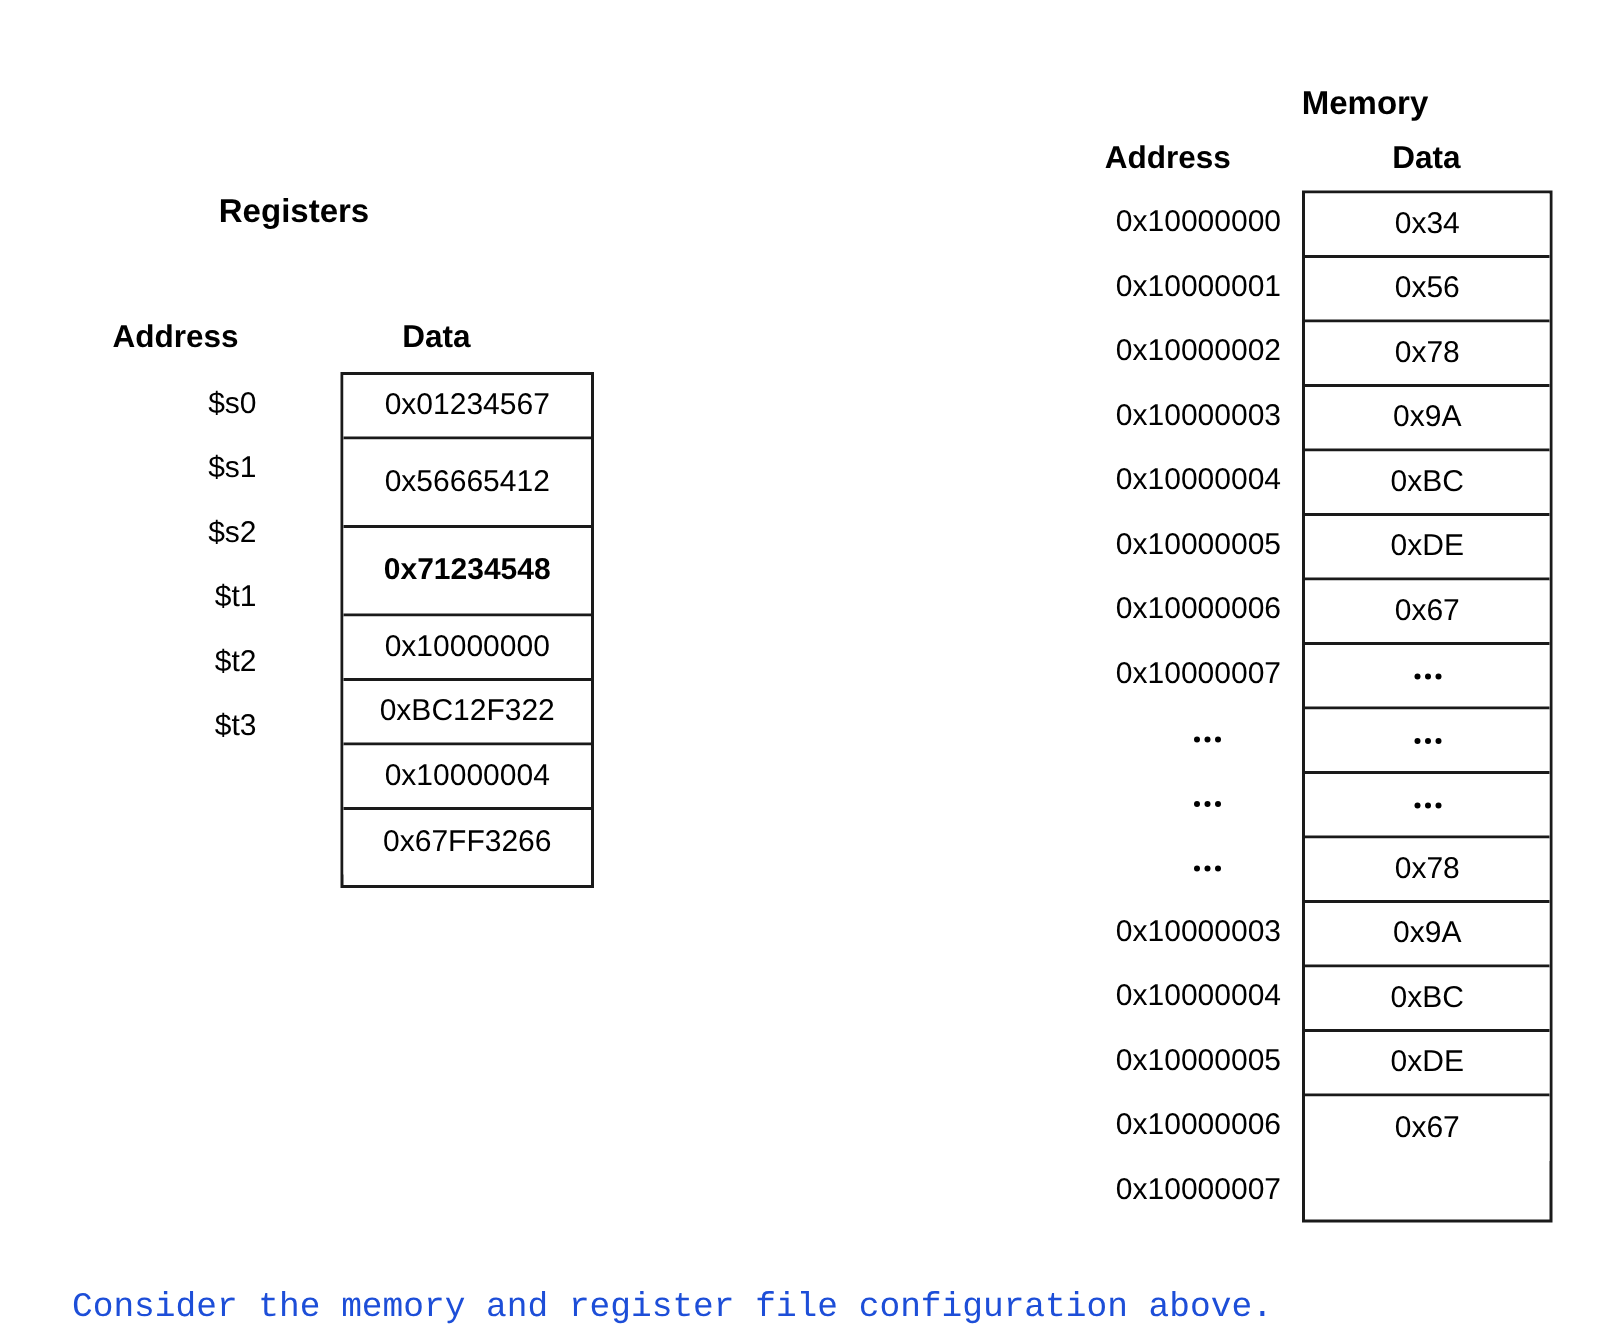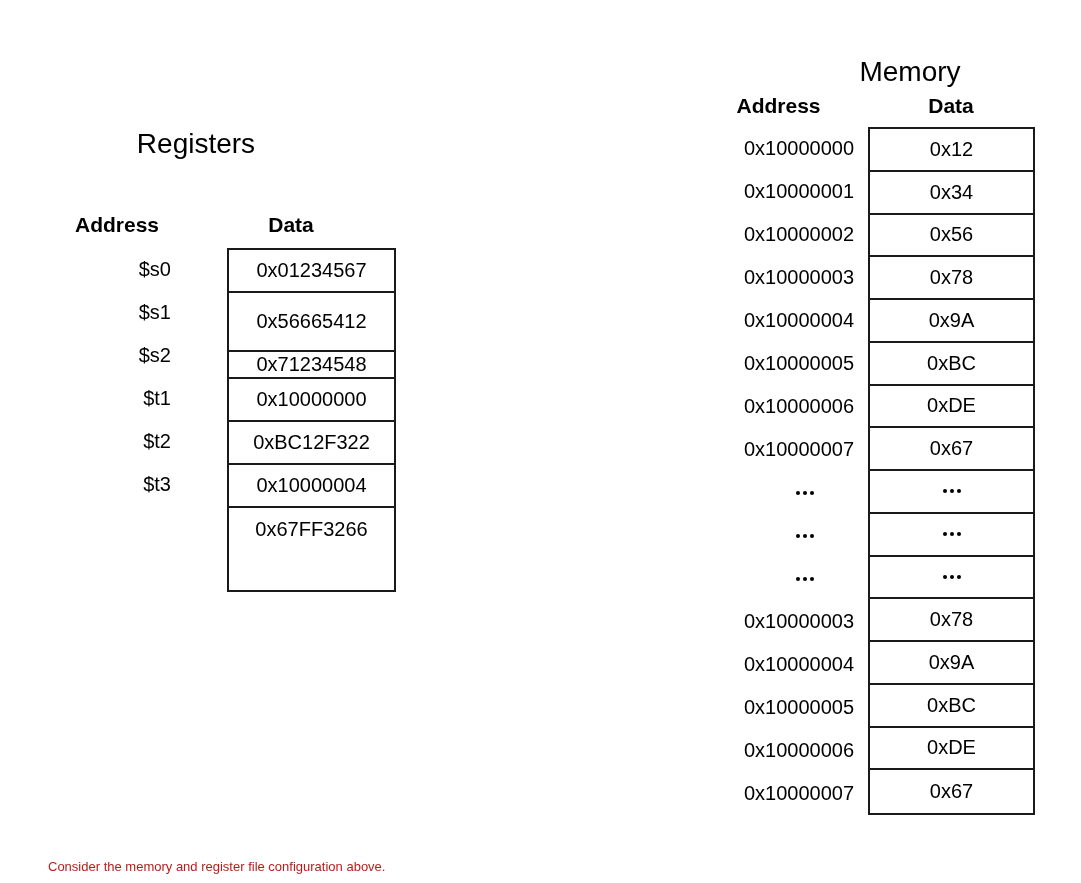--- a/index.html
+++ b/index.html
@@ -16,22 +16,22 @@
     font-family: "Liberation Sans", sans-serif;
     color: #000000;
   }
 
   .panel { position: absolute; }
 
   
   .section-title {
     position: absolute;
     font-family: "Liberation Sans", sans-serif;
-    font-weight: normal;
-    font-size: 28px;
+    font-weight: bold;
+    font-size: 22px;
     color: #000000;
     text-align: center;
     white-space: nowrap;
     line-height: 1;
   }
   .col-header {
     position: absolute;
     font-family: "Liberation Sans", sans-serif;
     font-weight: bold;
     font-size: 21px;
@@ -91,23 +91,23 @@
     display: block;
     width: 4px;
     height: 4px;
     border-radius: 50%;
     background: #000000;
   }
 
   
   .caption {
     position: absolute;
-    font-family: Liberation Sans, sans-serif;
-    font-size: 13px;
-    color: #b91c1c;
+    font-family: Liberation Mono, monospace;
+    font-size: 23px;
+    color: #1d4ed8;
     white-space: nowrap;
     line-height: 1;
   }
 </style>
 </head>
 <body>
 
 <div class="panel">
 
   <div class="section-title" style="left:96px; top:130px; width:200px;">Registers</div>
@@ -121,21 +121,21 @@
       <div class="addr-cell" style="height: 43px; padding-right: 22px;">$s1</div>
       <div class="addr-cell" style="height: 43px; padding-right: 22px;">$s2</div>
       <div class="addr-cell" style="height: 43px; padding-right: 22px;">$t1</div>
       <div class="addr-cell" style="height: 43px; padding-right: 22px;">$t2</div>
       <div class="addr-cell" style="height: 43px; padding-right: 22px; text-align: right;">$t3</div>
     </div>
 
   <div class="data-box" id="registers-data-box" style="left:207px; top:248px; width:169px; height:344px;margin-left:20px;">
       <div class="data-cell" style="height: 43px;">0x01234567</div>
       <div class="data-cell" style="height: 59px;">0x56665412</div>
-      <div class="data-cell" style="height: 27px;">0x71234548</div>
+      <div class="data-cell" style="height: 59px; font-weight: bold;">0x71234548</div>
       <div class="data-cell" style="height: 43px;">0x10000000</div>
       <div class="data-cell" style="height: 43px;">0xBC12F322</div>
       <div class="data-cell" style="height: 43px;">0x10000004</div>
       <div class="data-cell" style="height: 43px;">0x67FF3266</div>
     </div>
 
 </div>
 
 <div class="panel">
 
@@ -176,21 +176,20 @@
         </span>
       </div>
       <div class="addr-cell" style="height: 43px; padding-right: 0px;">0x10000003</div>
       <div class="addr-cell" style="height: 43px; padding-right: 0px;">0x10000004</div>
       <div class="addr-cell" style="height: 43px; padding-right: 0px;">0x10000005</div>
       <div class="addr-cell" style="height: 43px; padding-right: 0px;">0x10000006</div>
       <div class="addr-cell" style="height: 43px; padding-right: 0px;">0x10000007</div>
     </div>
 
   <div class="data-box" id="memory-data-box" style="left:868px; top:127px; width:167px; height:688px;">
-      <div class="data-cell" style="height: 43px;">0x12</div>
       <div class="data-cell" style="height: 43px;">0x34</div>
       <div class="data-cell" style="height: 43px;">0x56</div>
       <div class="data-cell" style="height: 43px;">0x78</div>
       <div class="data-cell" style="height: 43px;">0x9A</div>
       <div class="data-cell" style="height: 43px;">0xBC</div>
       <div class="data-cell" style="height: 43px;">0xDE</div>
       <div class="data-cell" style="height: 43px;">0x67</div>
       <div class="data-cell" style="height: 43px;">
         <span class="ellipsis-dots">
           <i></i>

